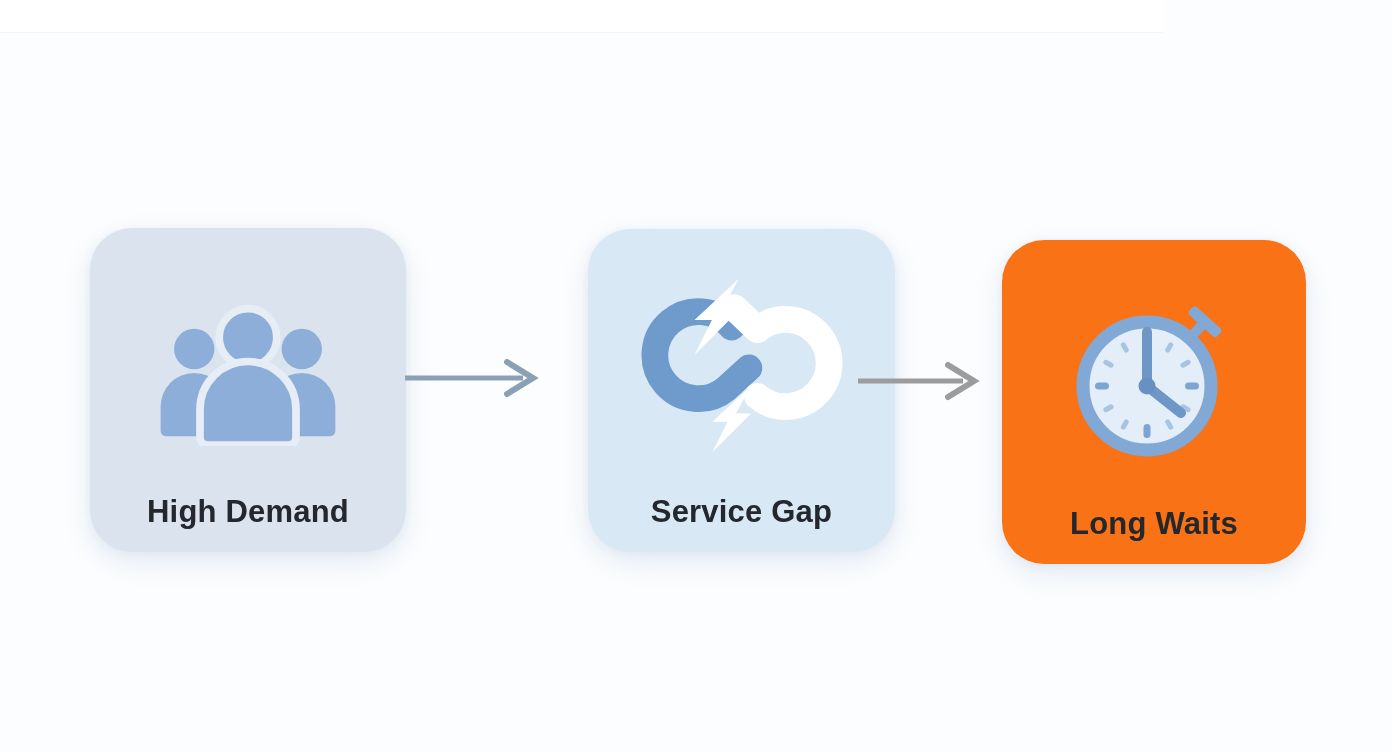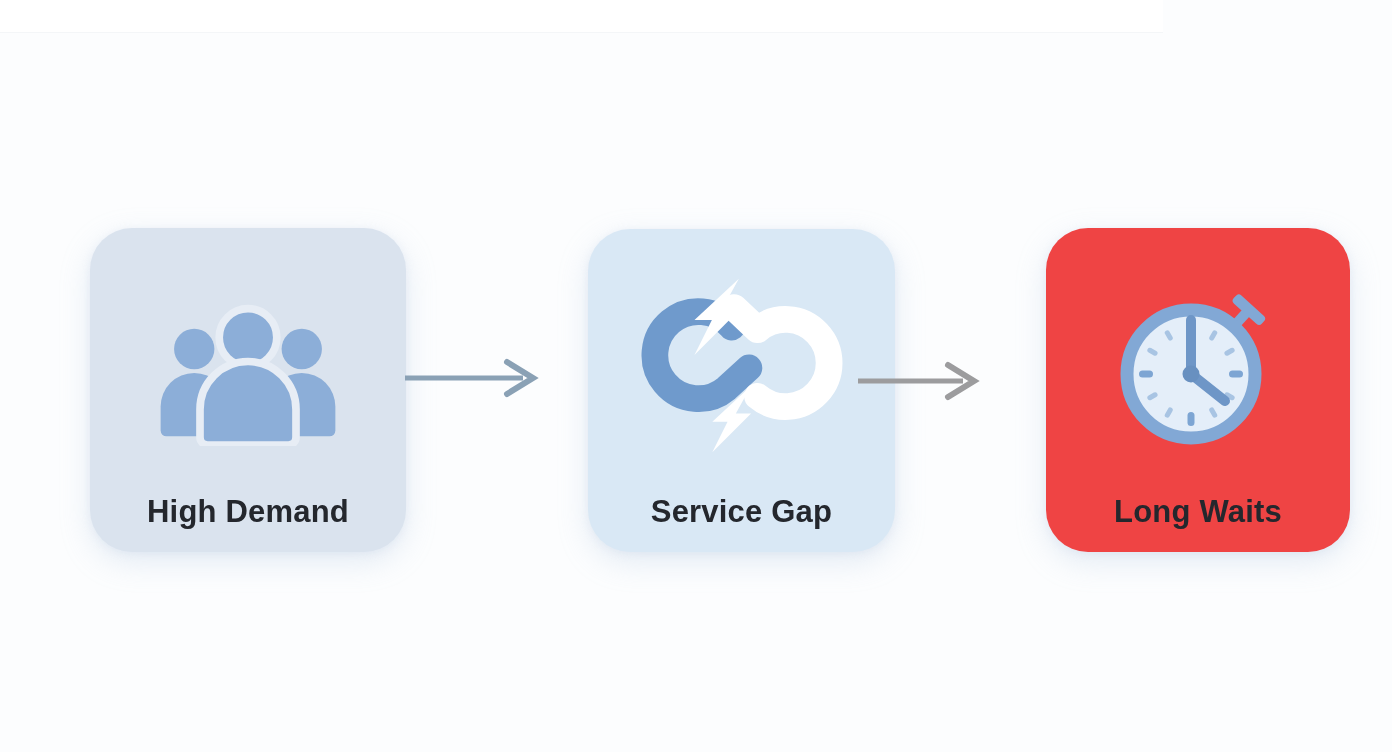--- a/index.html
+++ b/index.html
@@ -30,24 +30,23 @@
     width: 316px; height: 324px;
     background: #dae3ee;
   }
   .card-2 {
     left: 553px; top: 229px;
     width: 307px; height: 323px;
     background: #d9e8f5;
     margin-left: 35px;
   }
   .card-3 {
-    left: 1002px; top: 228px;
+    left: 1002px; top: 240px;
     width: 304px; height: 324px;
-    background: #ef4444;
-    margin-left: 44px;
+    background: #f97316;
   }
   .icon-wrap {
     position: absolute;
     left: 0; right: 0;
     display: flex;
     justify-content: center;
   }
   .card-1 .icon-wrap { top: 72px; }
   .card-2 .icon-wrap { top: 36px; }
   .card-3 .icon-wrap { top: 54px; }

